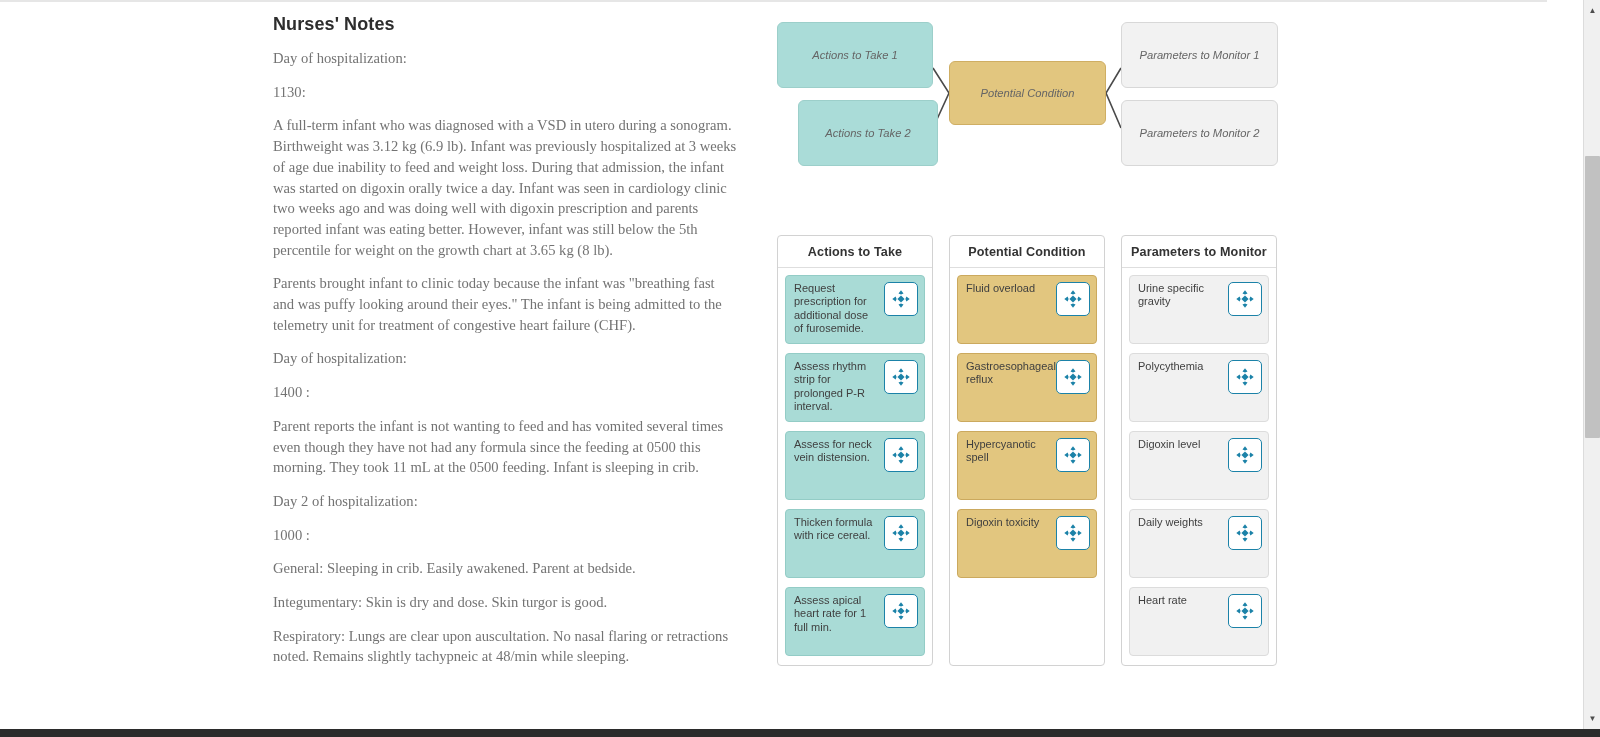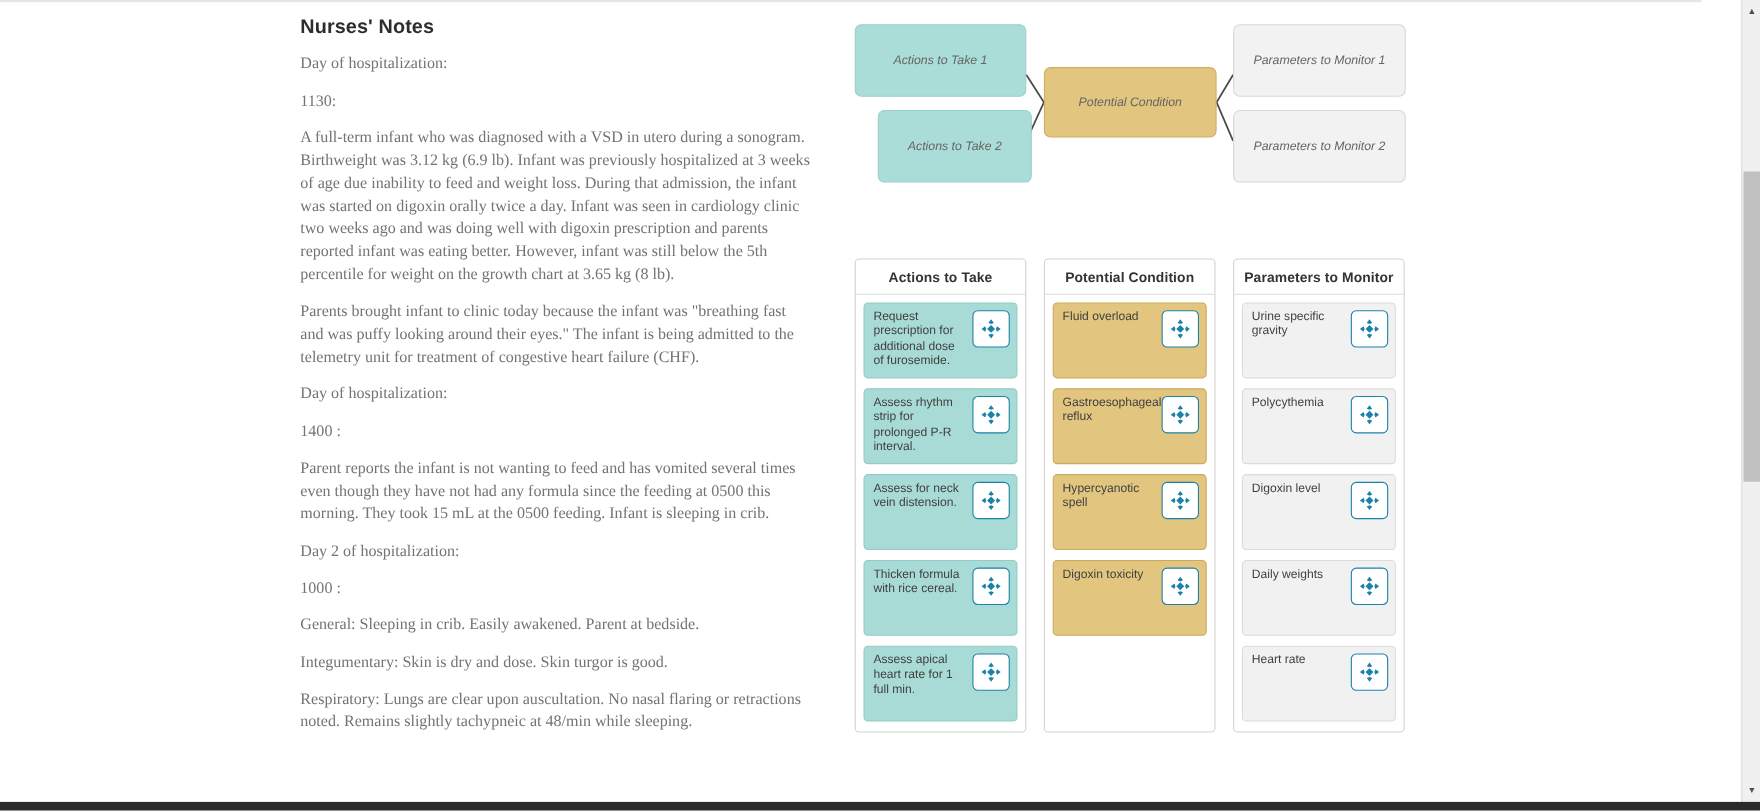--- a/index.html
+++ b/index.html
@@ -189,21 +189,21 @@
 
   <div id="notes-panel">
     <div id="notes-title">Nurses' Notes</div>
     <div id="notes-body">
         <div class="note-p">Day of hospitalization:</div>
         <div class="note-p">1130:</div>
         <div class="note-p">A full-term infant who was diagnosed with a VSD in utero during a sonogram. Birthweight was 3.12 kg (6.9 lb). Infant was previously hospitalized at 3 weeks of age due inability to feed and weight loss. During that admission, the infant was started on digoxin orally twice a day. Infant was seen in cardiology clinic two weeks ago and was doing well with digoxin prescription and parents reported infant was eating better. However, infant was still below the 5th percentile for weight on the growth chart at 3.65 kg (8 lb).</div>
         <div class="note-p">Parents brought infant to clinic today because the infant was "breathing fast and was puffy looking around their eyes." The infant is being admitted to the telemetry unit for treatment of congestive heart failure (CHF).</div>
         <div class="note-p">Day of hospitalization:</div>
         <div class="note-p">1400 :</div>
-        <div class="note-p">Parent reports the infant is not wanting to feed and has vomited several times even though they have not had any formula since the feeding at 0500 this morning. They took 15 mL at the 0500 feeding. Infant is sleeping in crib.</div>
+        <div class="note-p">Parent reports the infant is not wanting to feed and has vomited several times even though they have not had any formula since the feeding at 0500 this morning. They took 11 mL at the 0500 feeding. Infant is sleeping in crib.</div>
         <div class="note-p">Day 2 of hospitalization:</div>
         <div class="note-p">1000 :</div>
         <div class="note-p">General: Sleeping in crib. Easily awakened. Parent at bedside.</div>
         <div class="note-p">Integumentary: Skin is dry and dose. Skin turgor is good.</div>
         <div class="note-p">Respiratory: Lungs are clear upon auscultation. No nasal flaring or retractions noted. Remains slightly tachypneic at 48/min while sleeping.</div>
       </div>
   </div>
 
   <div id="diagram">
     <svg class="connectors" viewBox="0 0 502 148">

